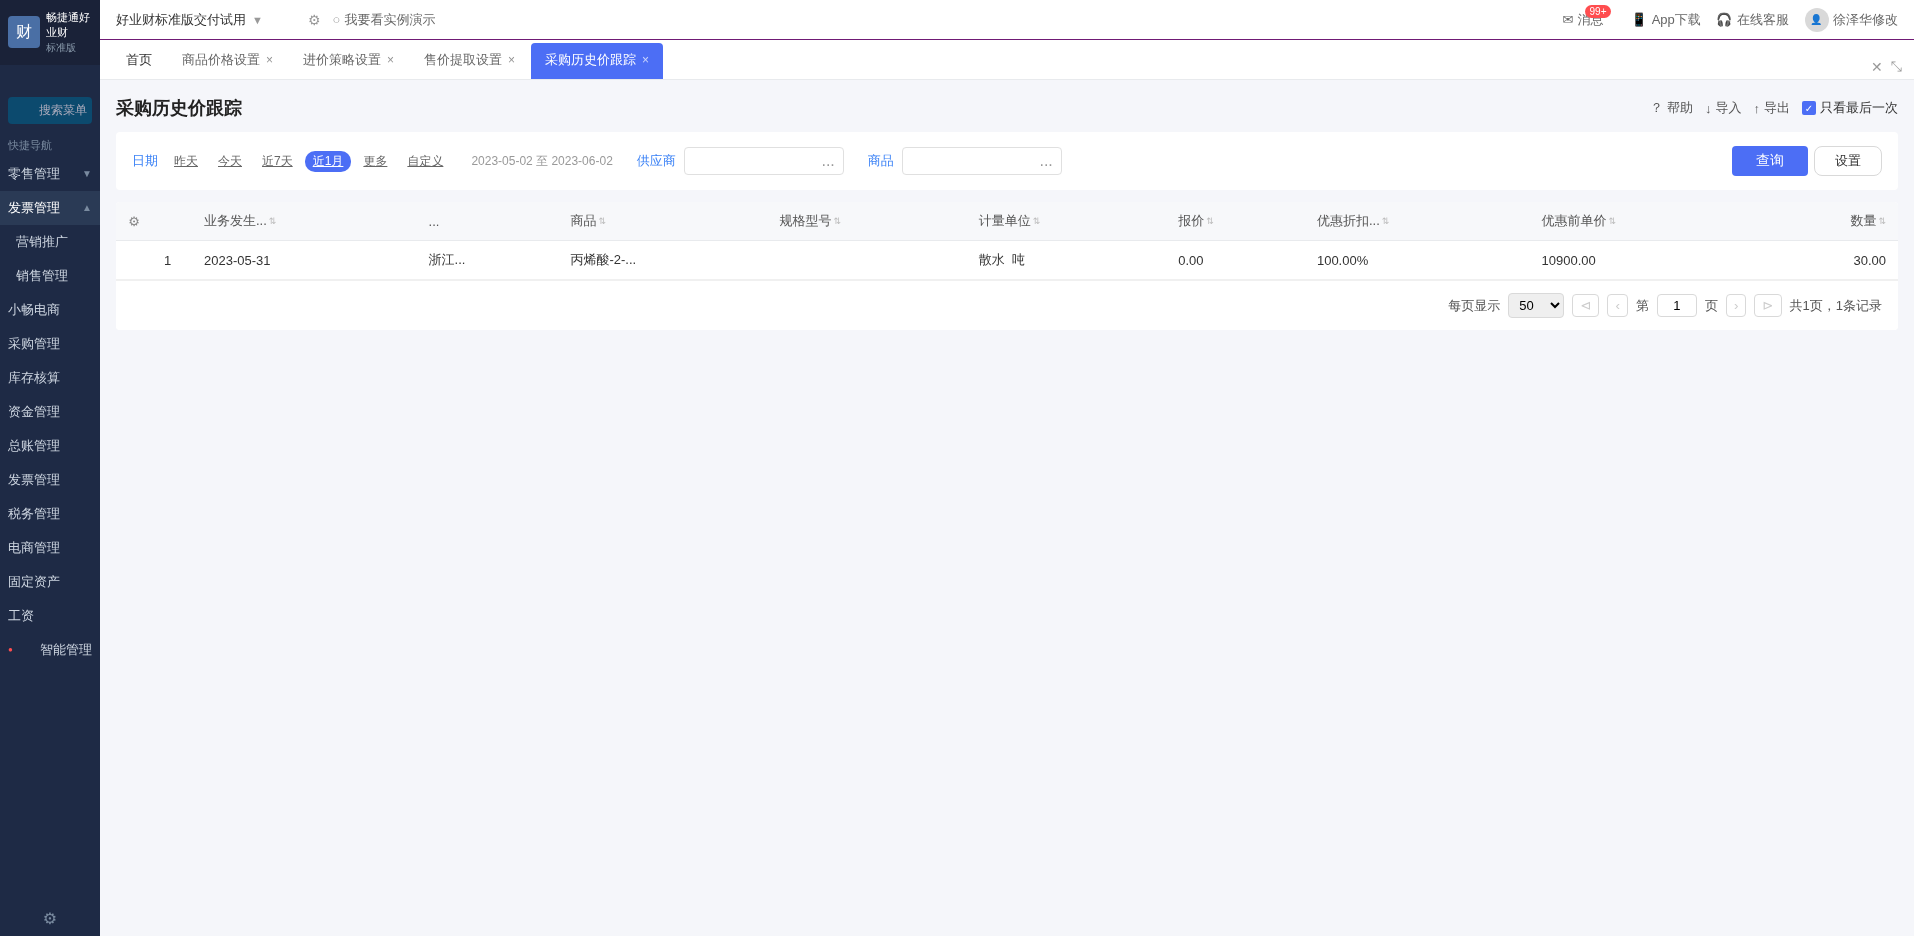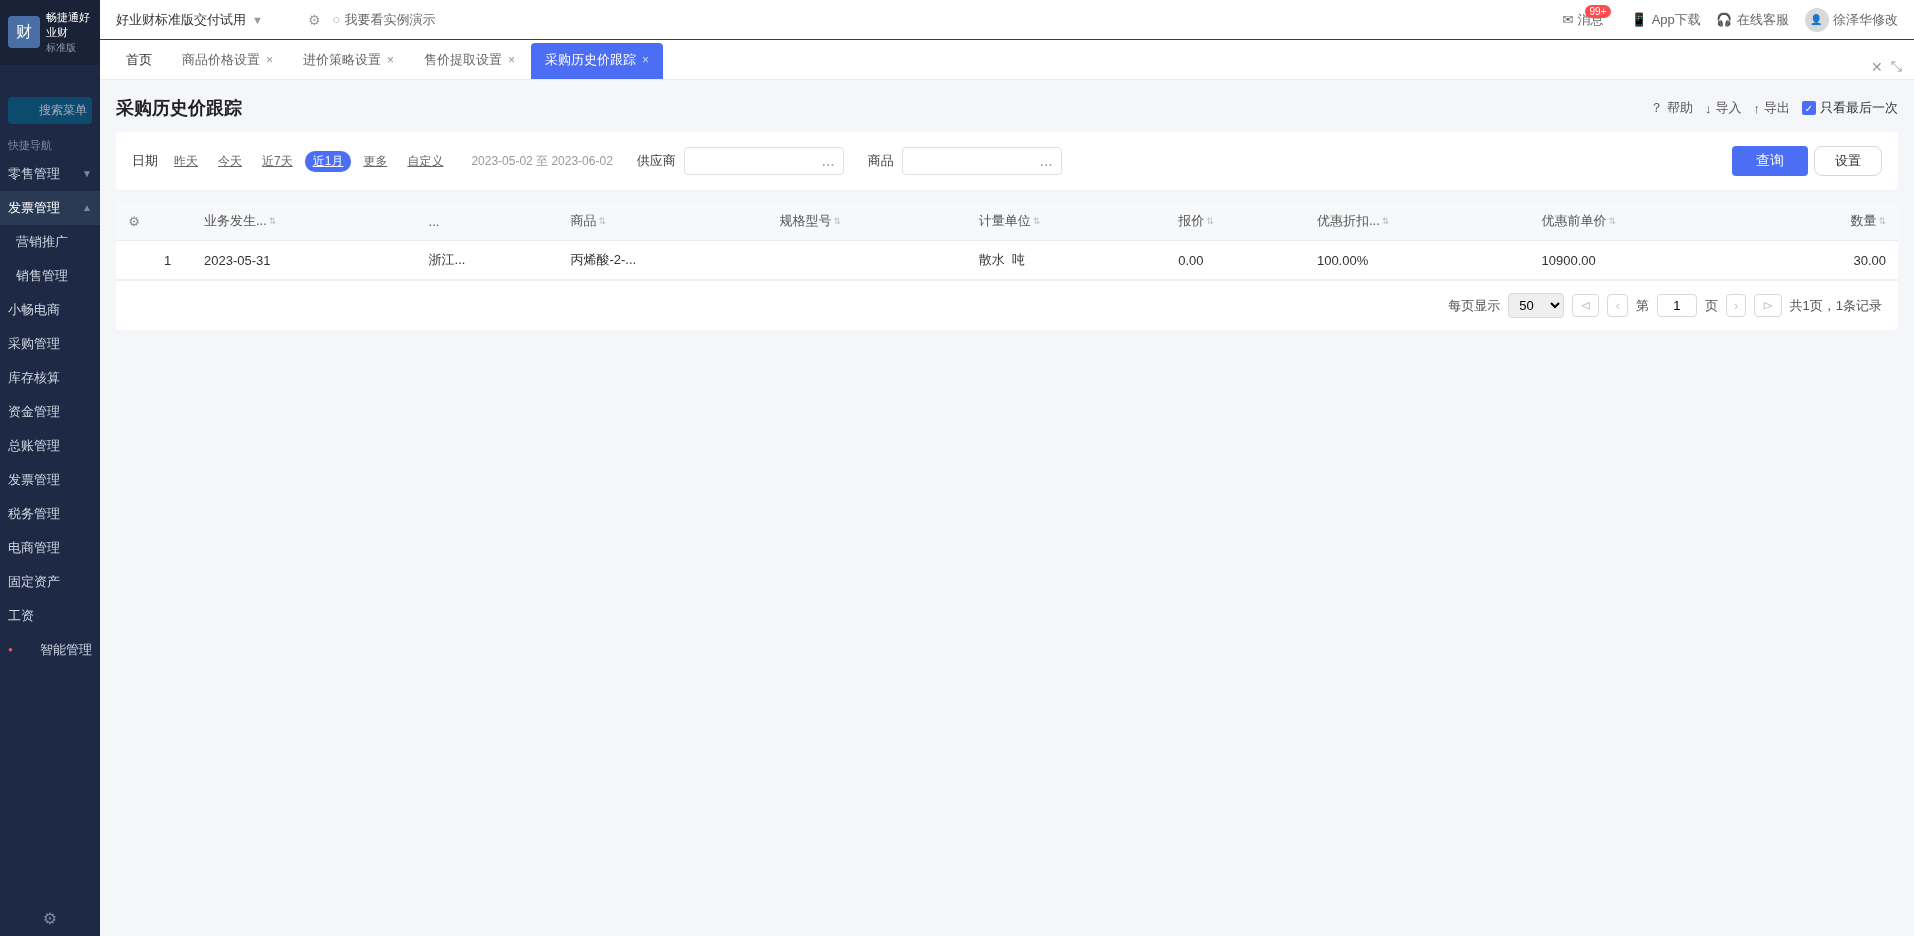--- a/index.html
+++ b/index.html
@@ -61,21 +61,21 @@
     .page-actions { display: flex; align-items: center; gap: 12px; }
     .page-action-btn { display: flex; align-items: center; gap: 4px; color: #555; font-size: 13px; cursor: pointer; }
     .only-last-checkbox { display: flex; align-items: center; gap: 4px; color: #333; font-size: 13px; cursor: pointer; }
     .checkbox-box { width: 14px; height: 14px; background: #4c6ef5; border-radius: 2px; display: flex; align-items: center; justify-content: center; }
     .checkbox-check { color: #fff; font-size: 10px; }
 
     
     .filter-area { background: #fff; padding: 14px 16px; border-radius: 4px; margin-bottom: 12px; }
     .filter-row { display: flex; align-items: center; gap: 24px; flex-wrap: wrap; }
     .filter-group { display: flex; align-items: center; gap: 8px; }
-    .filter-label { color: #404040; font-size: 13px; white-space: nowrap; }
+    .filter-label { color: #3b82f6; font-size: 13px; white-space: nowrap; }
     .date-btns { display: flex; align-items: center; gap: 4px; }
     .date-btn { padding: 2px 8px; font-size: 12px; color: #666; cursor: pointer; border-radius: 3px; text-decoration: underline; }
     .date-btn.active { background: #4c6ef5; color: #fff; border-radius: 10px; }
     .date-range { font-size: 12px; color: #999; margin-left: 12px; }
     .filter-input { border: 1px solid #e0e0e0; border-radius: 4px; padding: 4px 8px; font-size: 13px; color: #333; min-width: 120px; display: flex; align-items: center; justify-content: space-between; }
     .filter-dots { color: #999; cursor: pointer; font-size: 16px; }
     .query-btn { background: #4c6ef5; color: #fff; border: none; padding: 6px 24px; border-radius: 4px; cursor: pointer; font-size: 14px; }
     .setting-btn { background: #fff; color: #333; border: 1px solid #d9d9d9; padding: 5px 20px; border-radius: 8px; cursor: pointer; font-size: 13px; }
     .filter-right { margin-left: auto; display: flex; flex-direction: row; gap: 6px; align-items: flex-end; }
 

